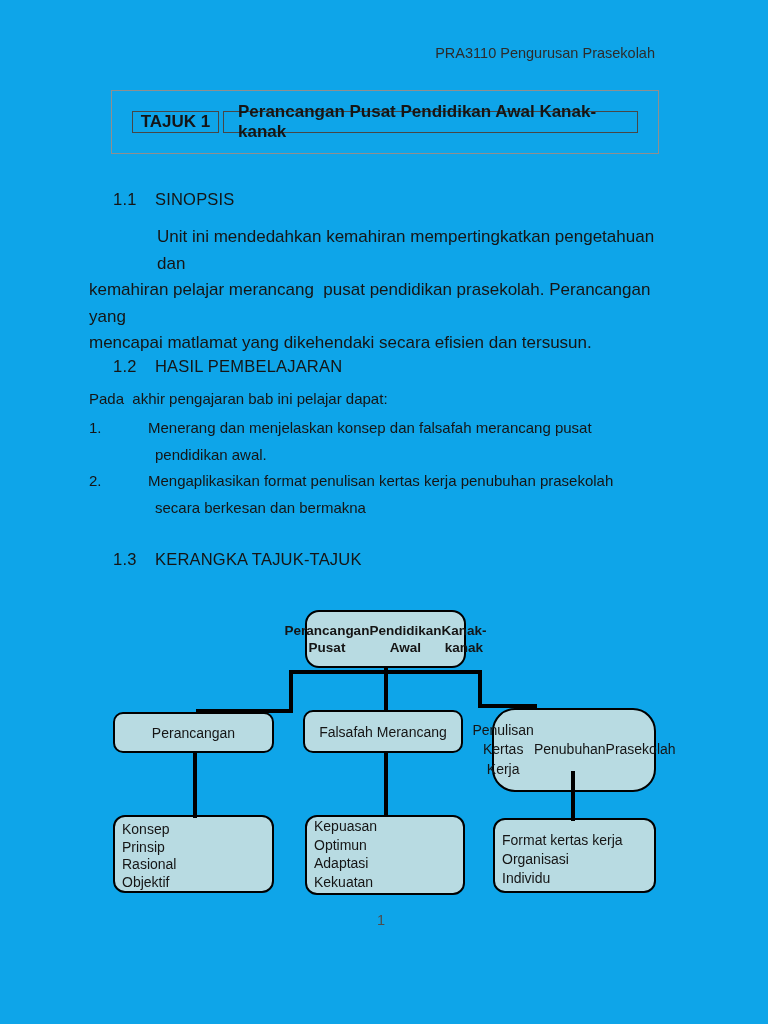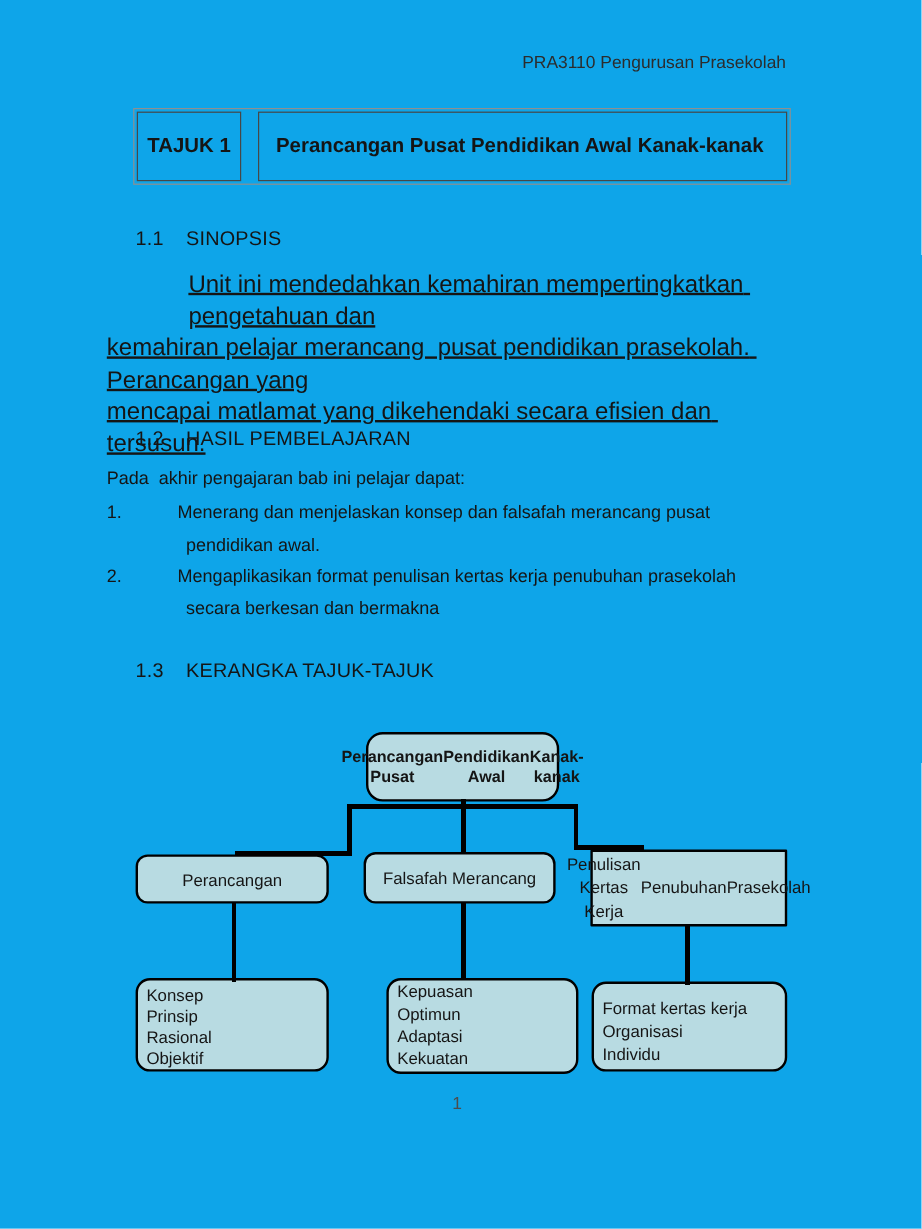--- a/index.html
+++ b/index.html
@@ -14,54 +14,54 @@
     font-family:"Liberation Sans","DejaVu Sans",sans-serif;color:var(--ink);
   }
   .pre{white-space:pre-wrap;}
 
   
   .doc-header{position:absolute;top:45px;left:0;right:113px;text-align:right;
     font-size:14.5px;color:#2c2c2c;}
 
   
   .title-table{position:absolute;left:111px;top:90px;width:548px;height:64px;
-    border:1px solid #8f8f8f;box-sizing:border-box;display:flex;padding:2px;gap:14px;}
+    border:1px solid #8f8f8f;box-sizing:border-box;display:flex;padding:20px;gap:4px;}
   .title-table .cell{border:1px solid #474747;box-sizing:border-box;display:flex;
     align-items:center;font-weight:bold;font-size:17px;}
   .title-table .cell-label{width:87px;justify-content:center;}
   .title-table .cell-title{flex:1;padding-left:14px;}
 
   
   .sec-heading{position:absolute;left:113px;font-weight:normal;font-size:16.5px;letter-spacing:.2px;}
   .sec-heading .h-num{display:inline-block;width:42px;}
 
   
-  .synopsis{position:absolute;left:89px;top:224px;width:572px;font-size:20px;line-height:26.6px;text-decoration:underline;}
+  .synopsis{position:absolute;left:89px;top:224px;width:572px;font-size:17px;line-height:26.6px;}
   .synopsis .line-first{padding-left:68px;}
 
   
   .outcomes-intro{position:absolute;left:89px;top:386px;font-size:15px;line-height:26.6px;}
   .outcomes-list{position:absolute;left:89px;top:415px;width:578px;font-size:15px;line-height:26.6px;}
   .o-item{display:flex;}
   .o-item .o-num{width:59px;flex:none;}
   .o-item .o-line2{padding-left:7px;}
 
   
   .diagram{position:absolute;left:0;top:600px;width:768px;height:335px;}
   .dbox{position:absolute;background:var(--box-fill);border:2px solid var(--box-border);
     box-sizing:border-box;font-size:14px;line-height:18px;}
   .dbox.centered{display:flex;flex-direction:row;align-items:center;justify-content:center;text-align:center;}
   .root-box{left:305px;top:10px;width:161px;height:58px;border-radius:14px;
     font-weight:bold;font-size:13.5px;line-height:17px;}
   .b1{left:113px;top:112px;width:161px;height:41px;border-radius:10px;}
   .b2{left:303px;top:110px;width:160px;height:43px;border-radius:10px;}
-  .b3{left:492px;top:108px;width:164px;height:64px;border-radius:1px;line-height:19.5px;}
+  .b3{left:492px;top:108px;width:164px;height:84px;border-radius:23px;line-height:19.5px;}
   .leafbox{border-radius:12px;text-align:left;}
   .c1{left:113px;top:215px;width:161px;height:78px;line-height:17.5px;padding:4px 4px 0 7px;}
-  .c2{left:322px;top:215px;width:160px;height:80px;line-height:18.5px;padding:0 4px 0 7px;}
+  .c2{left:305px;top:215px;width:160px;height:80px;line-height:18.5px;padding:0 4px 0 7px;}
   .c3{left:493px;top:218px;width:163px;height:75px;line-height:19px;padding:11px 4px 0 7px;}
   .connectors{position:absolute;left:0;top:0;width:768px;height:335px;pointer-events:none;}
 
   
   .page-number{position:absolute;top:912px;left:0;width:762px;text-align:center;
     font-size:14.5px;color:#4d4d4d;}
 </style>
 </head>
 <body>
 

